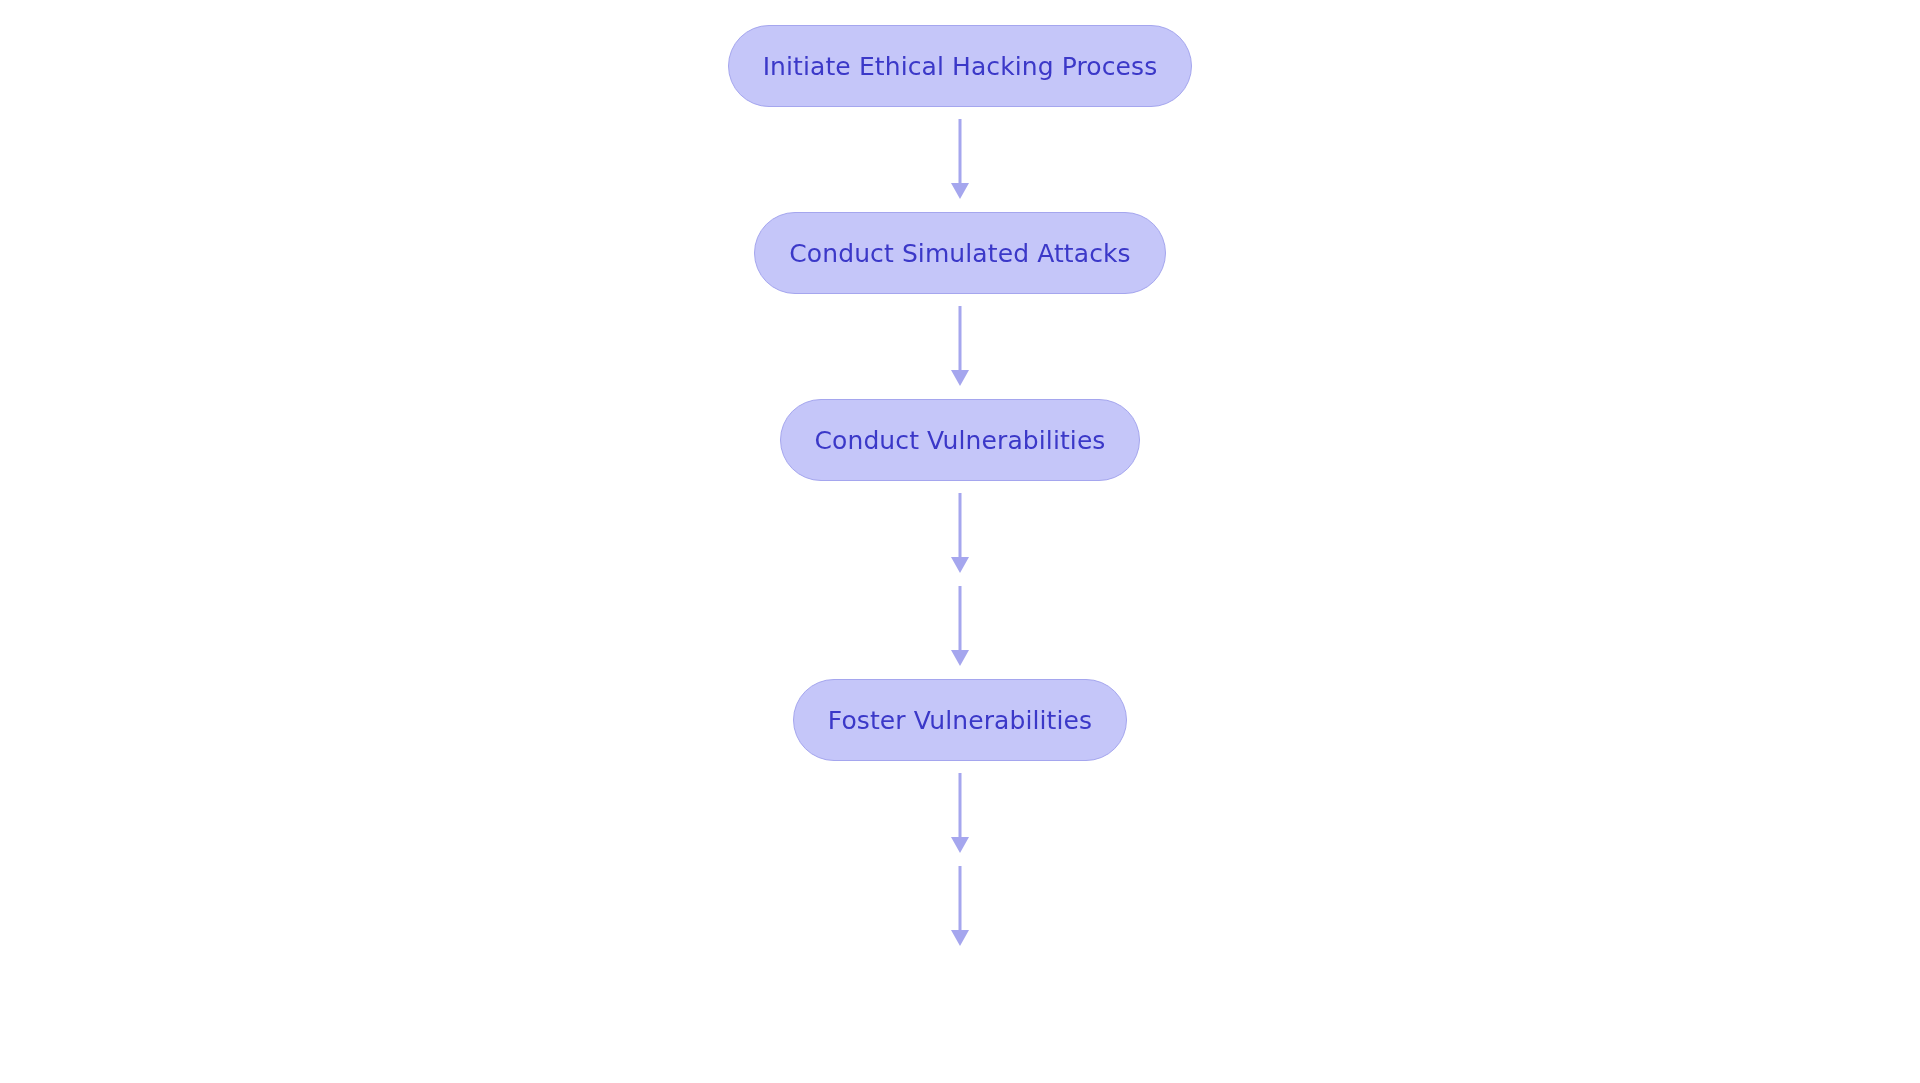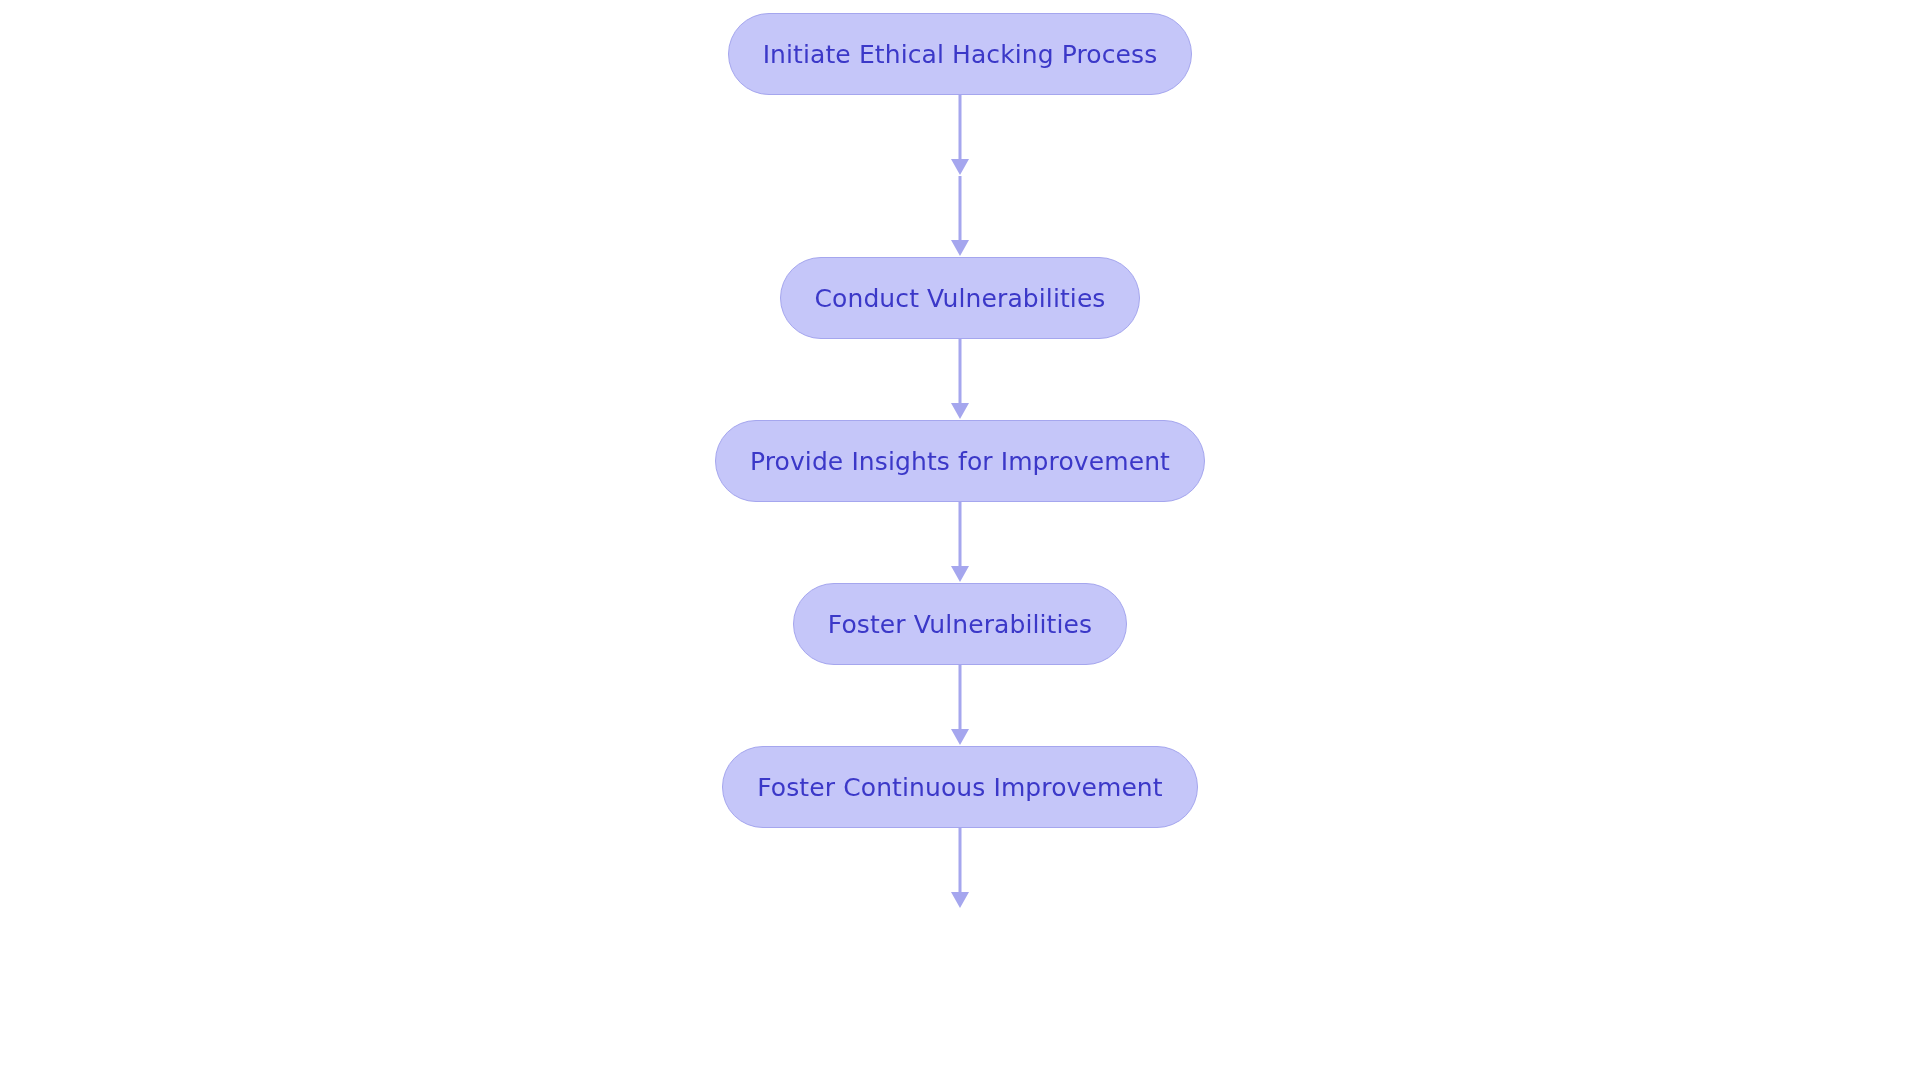--- a/index.html
+++ b/index.html
@@ -24,20 +24,21 @@
   .flow-column {
     position: absolute;
     left: 0;
     top: 0;
     width: 1920px;
     height: 1083px;
     display: flex;
     flex-direction: column;
     align-items: center;
     justify-content: flex-start;
+    gap: 12px;
   }
 
   .node {
     box-sizing: border-box;
     height: 82px;
     border-radius: 41px;
     background: #c5c6f9;
     border: 1.6px solid #a5a6ee;
     color: #3b38c8;
     display: flex;
@@ -100,56 +101,53 @@
 
     <div class="node">
       <span class="node-label">Initiate Ethical Hacking Process</span>
     </div>
 
     <div class="connector">
       <div class="stem"></div>
       <div class="head"></div>
     </div>
 
+    <div class="node">
+      <span class="node-label">Conduct Simulated Attacks</span>
+    </div>
 
     <div class="connector">
       <div class="stem"></div>
       <div class="head"></div>
     </div>
 
     <div class="node">
       <span class="node-label">Conduct Vulnerabilities</span>
     </div>
 
     <div class="connector">
       <div class="stem"></div>
       <div class="head"></div>
     </div>
 
-    <div class="node">
-      <span class="node-label">Provide Insights for Improvement</span>
-    </div>
 
     <div class="connector">
       <div class="stem"></div>
       <div class="head"></div>
     </div>
 
     <div class="node">
       <span class="node-label">Foster Vulnerabilities</span>
     </div>
 
     <div class="connector">
       <div class="stem"></div>
       <div class="head"></div>
     </div>
 
-    <div class="node">
-      <span class="node-label">Foster Continuous Improvement</span>
-    </div>
 
     <div class="connector">
       <div class="stem"></div>
       <div class="head"></div>
     </div>
 
 
   </div>
 </div>
 

